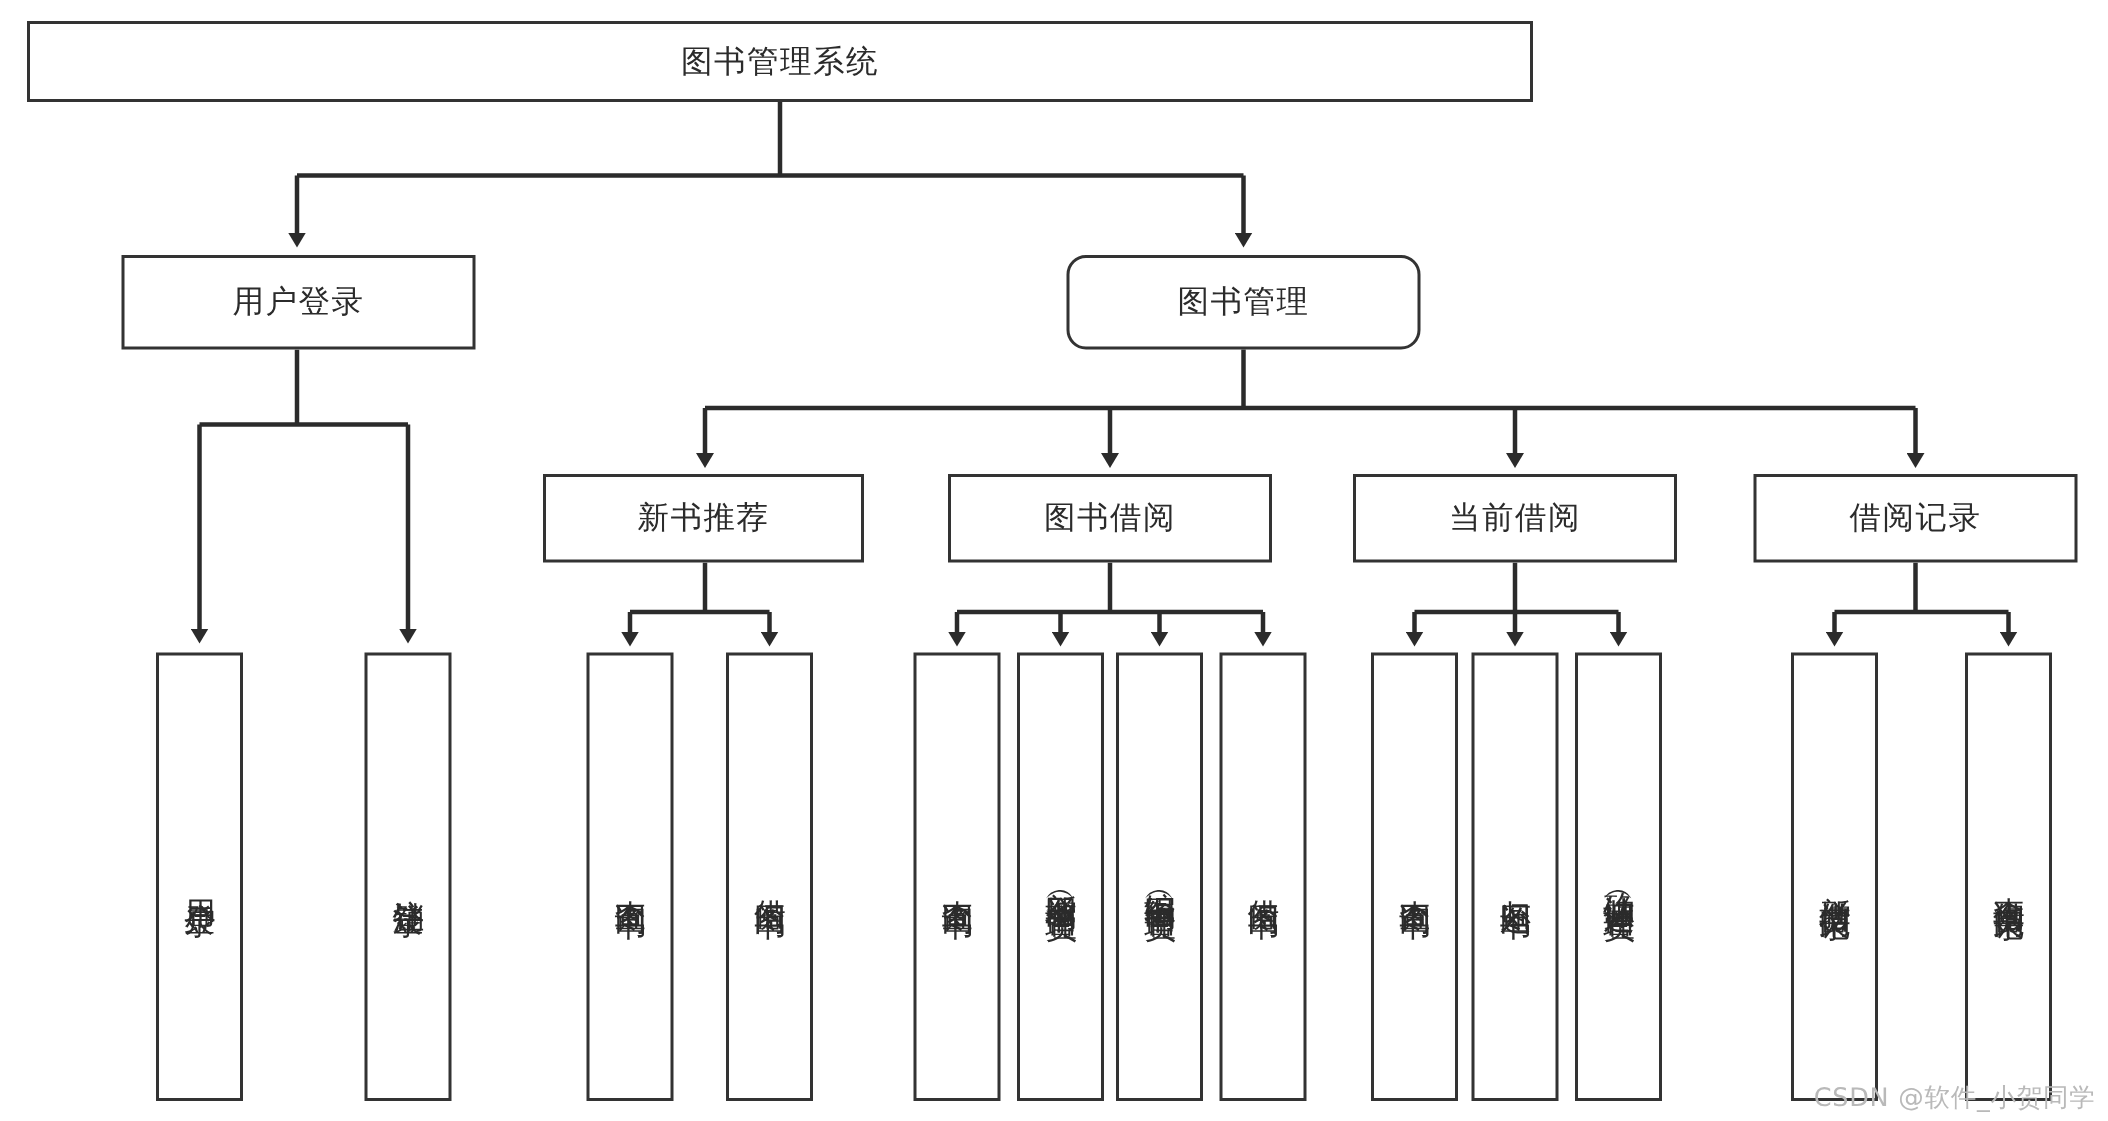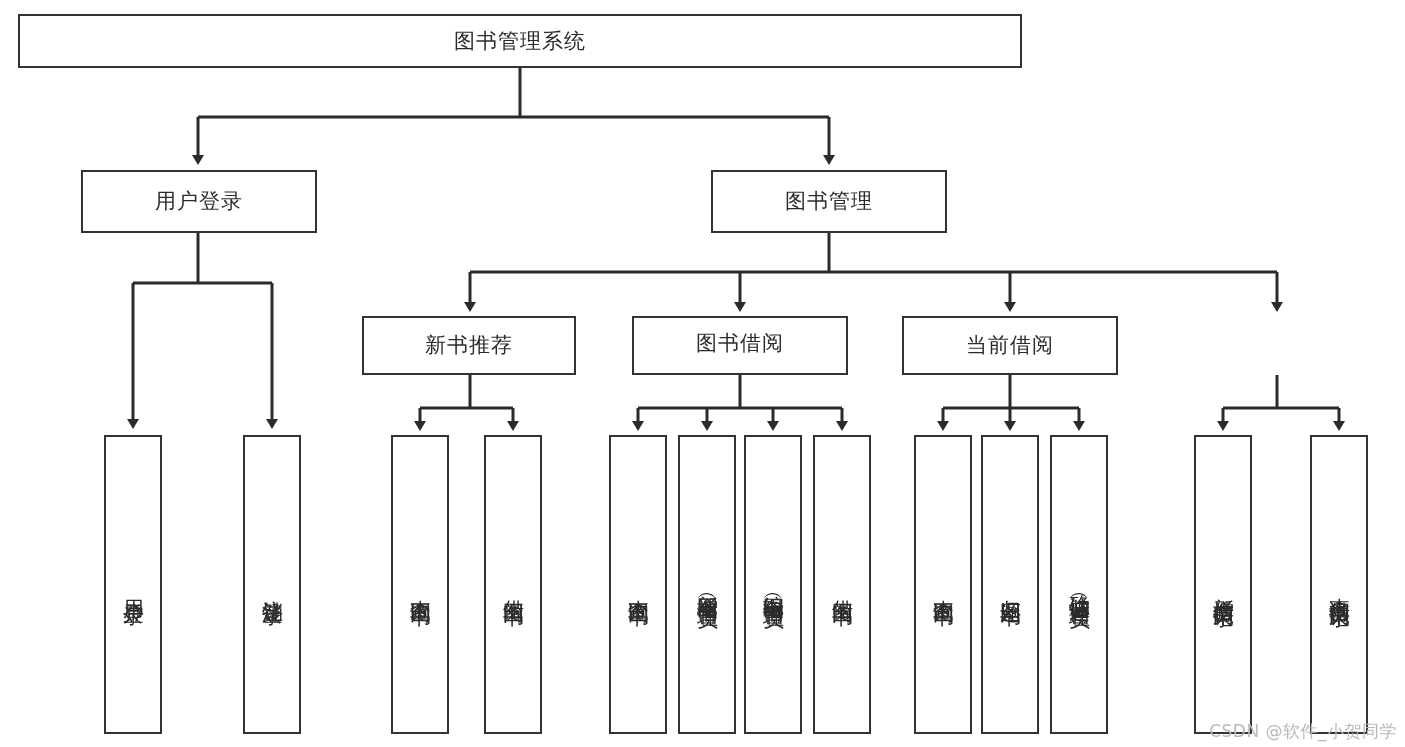--- a/index.html
+++ b/index.html
@@ -127,36 +127,39 @@
   </svg>
 
   <div class="node horiz" style="left:18px; top:14px; width:1004px; height:54px;">
     <span class="label">图书管理系统</span>
   </div>
 
   <div class="node horiz" style="left:81px; top:170px; width:236px; height:63px;">
     <span class="label">用户登录</span>
   </div>
 
-  <div class="node horiz" style="left:711px; top:170px; width:236px; height:63px;">
+  <div class="node horiz" style="left:711px; top:170px; width:236px; height:63px;border-radius:13px;">
     <span class="label">图书管理</span>
   </div>
 
   <div class="node horiz" style="left:362px; top:316px; width:214px; height:59px;">
     <span class="label">新书推荐</span>
   </div>
 
-  <div class="node horiz" style="left:632px; top:316px; width:216px; height:59px;font-family:Liberation Mono, monospace;">
+  <div class="node horiz" style="left:632px; top:316px; width:216px; height:59px;">
     <span class="label">图书借阅</span>
   </div>
 
   <div class="node horiz" style="left:902px; top:316px; width:216px; height:59px;font-family:Liberation Serif, serif;">
     <span class="label">当前借阅</span>
   </div>
 
+  <div class="node horiz" style="left:1169px; top:316px; width:216px; height:59px;">
+    <span class="label">借阅记录</span>
+  </div>
 
   <div class="node vert" style="left:104px; top:435px; width:58px; height:299px;">
     <span class="label">用户登录</span>
   </div>
 
   <div class="node vert" style="left:243px; top:435px; width:58px; height:299px;">
     <span class="label">注销登录</span>
   </div>
 
   <div class="node vert" style="left:391px; top:435px; width:58px; height:299px;">

